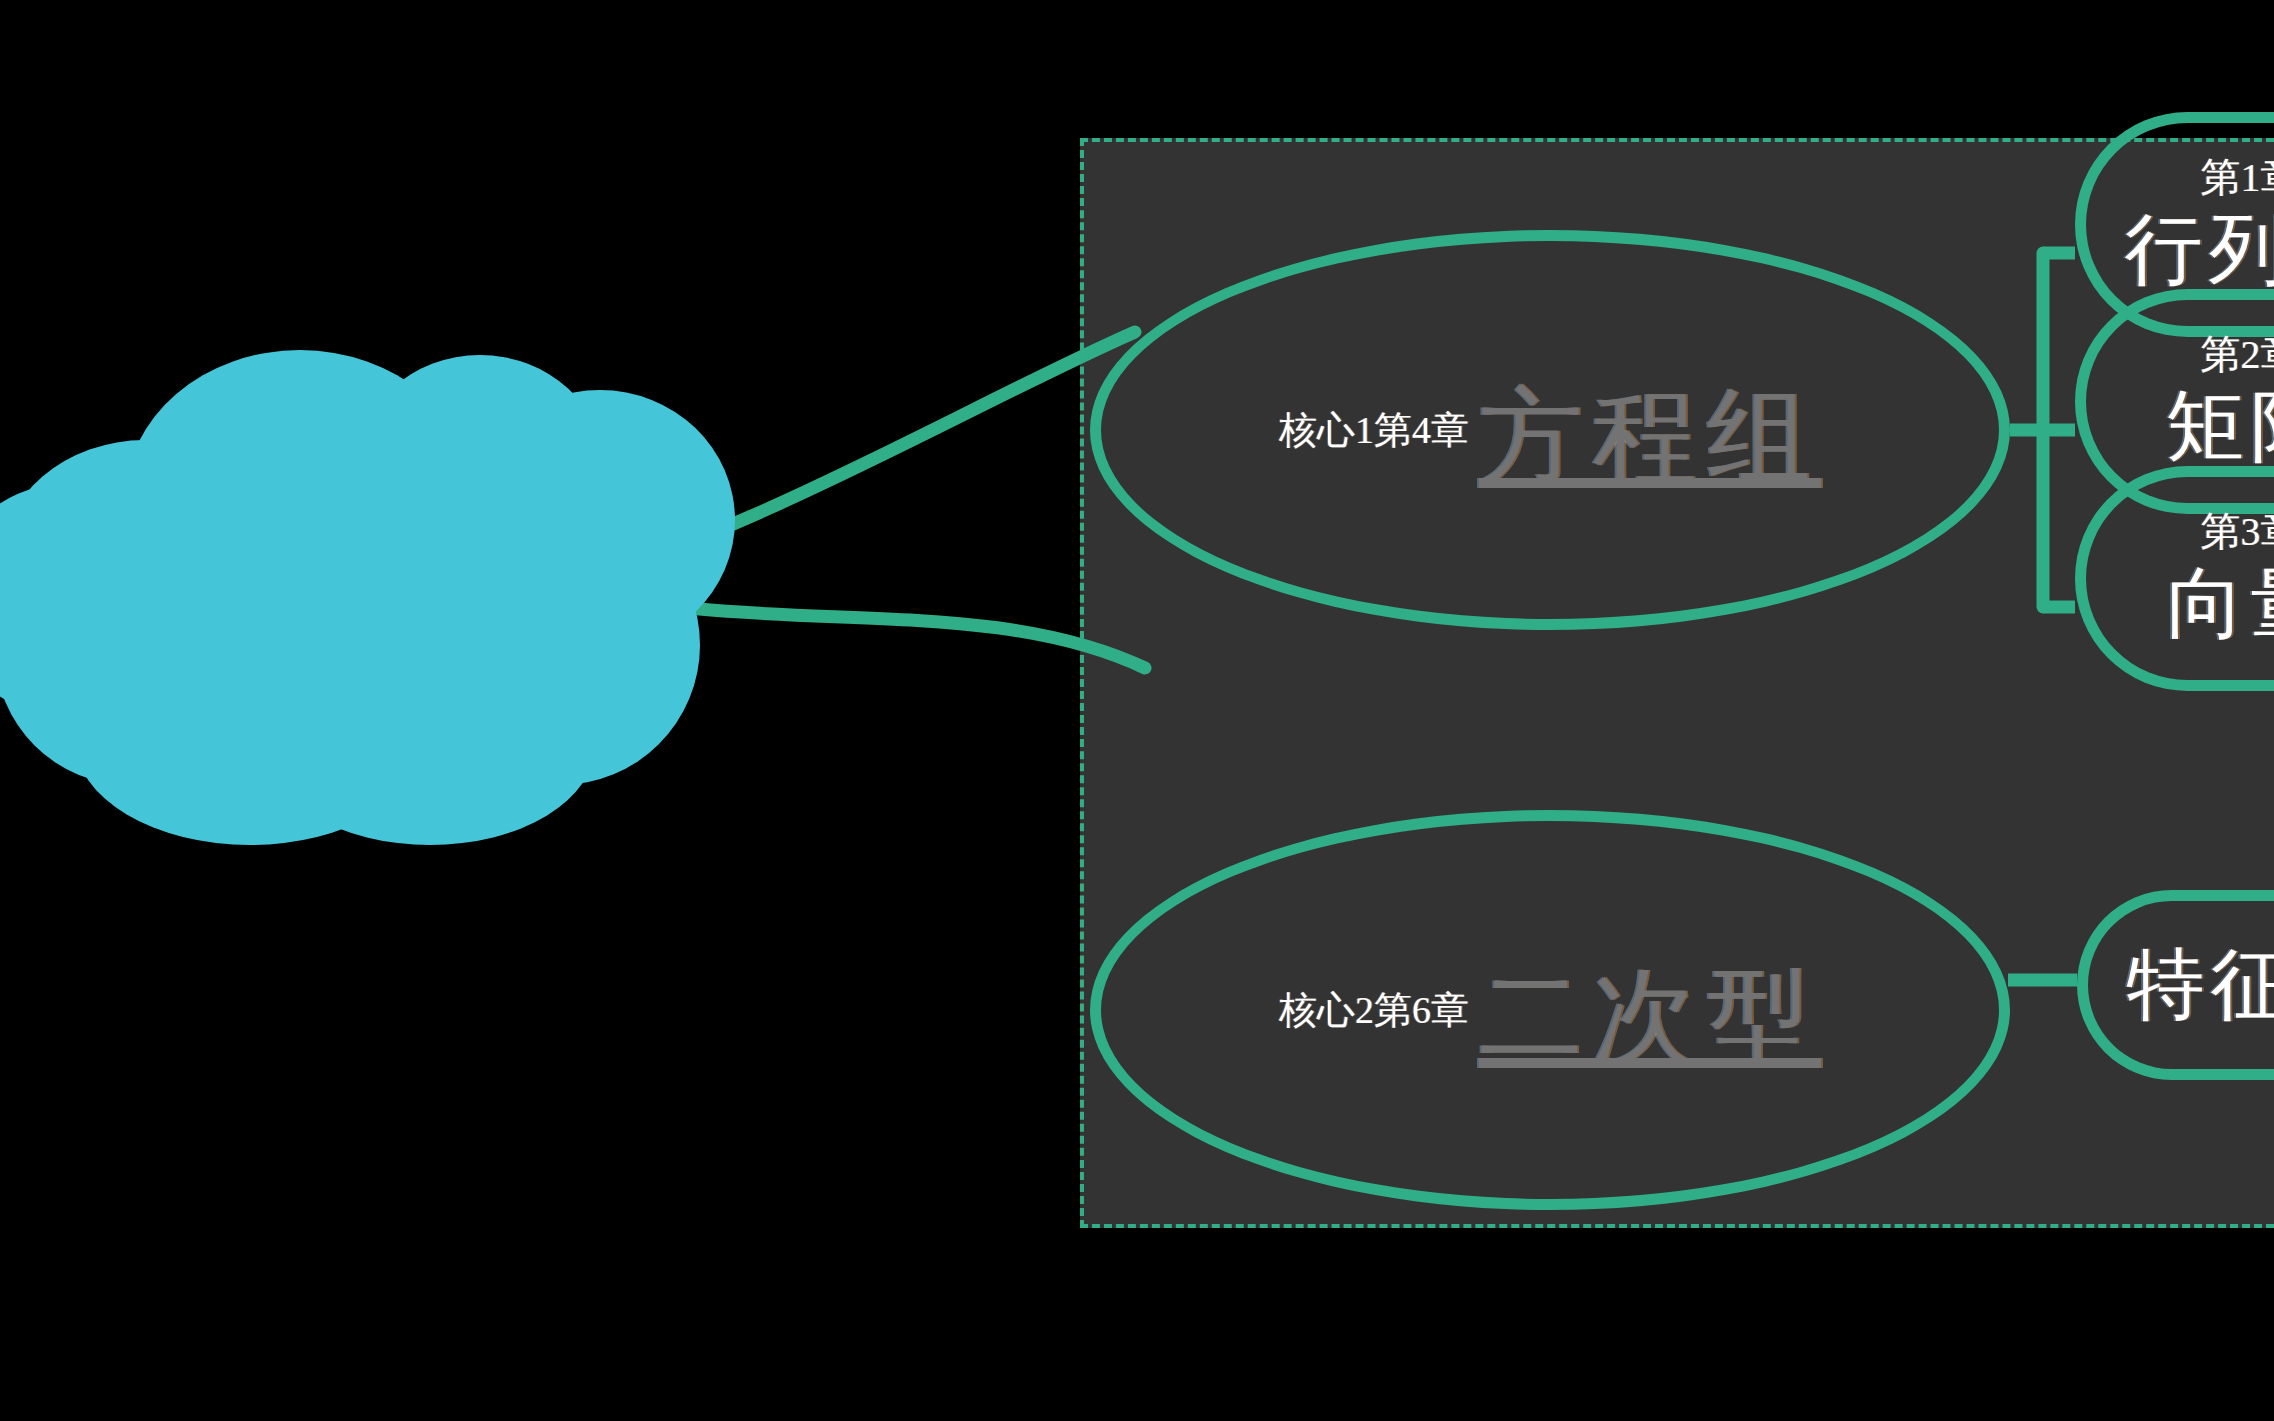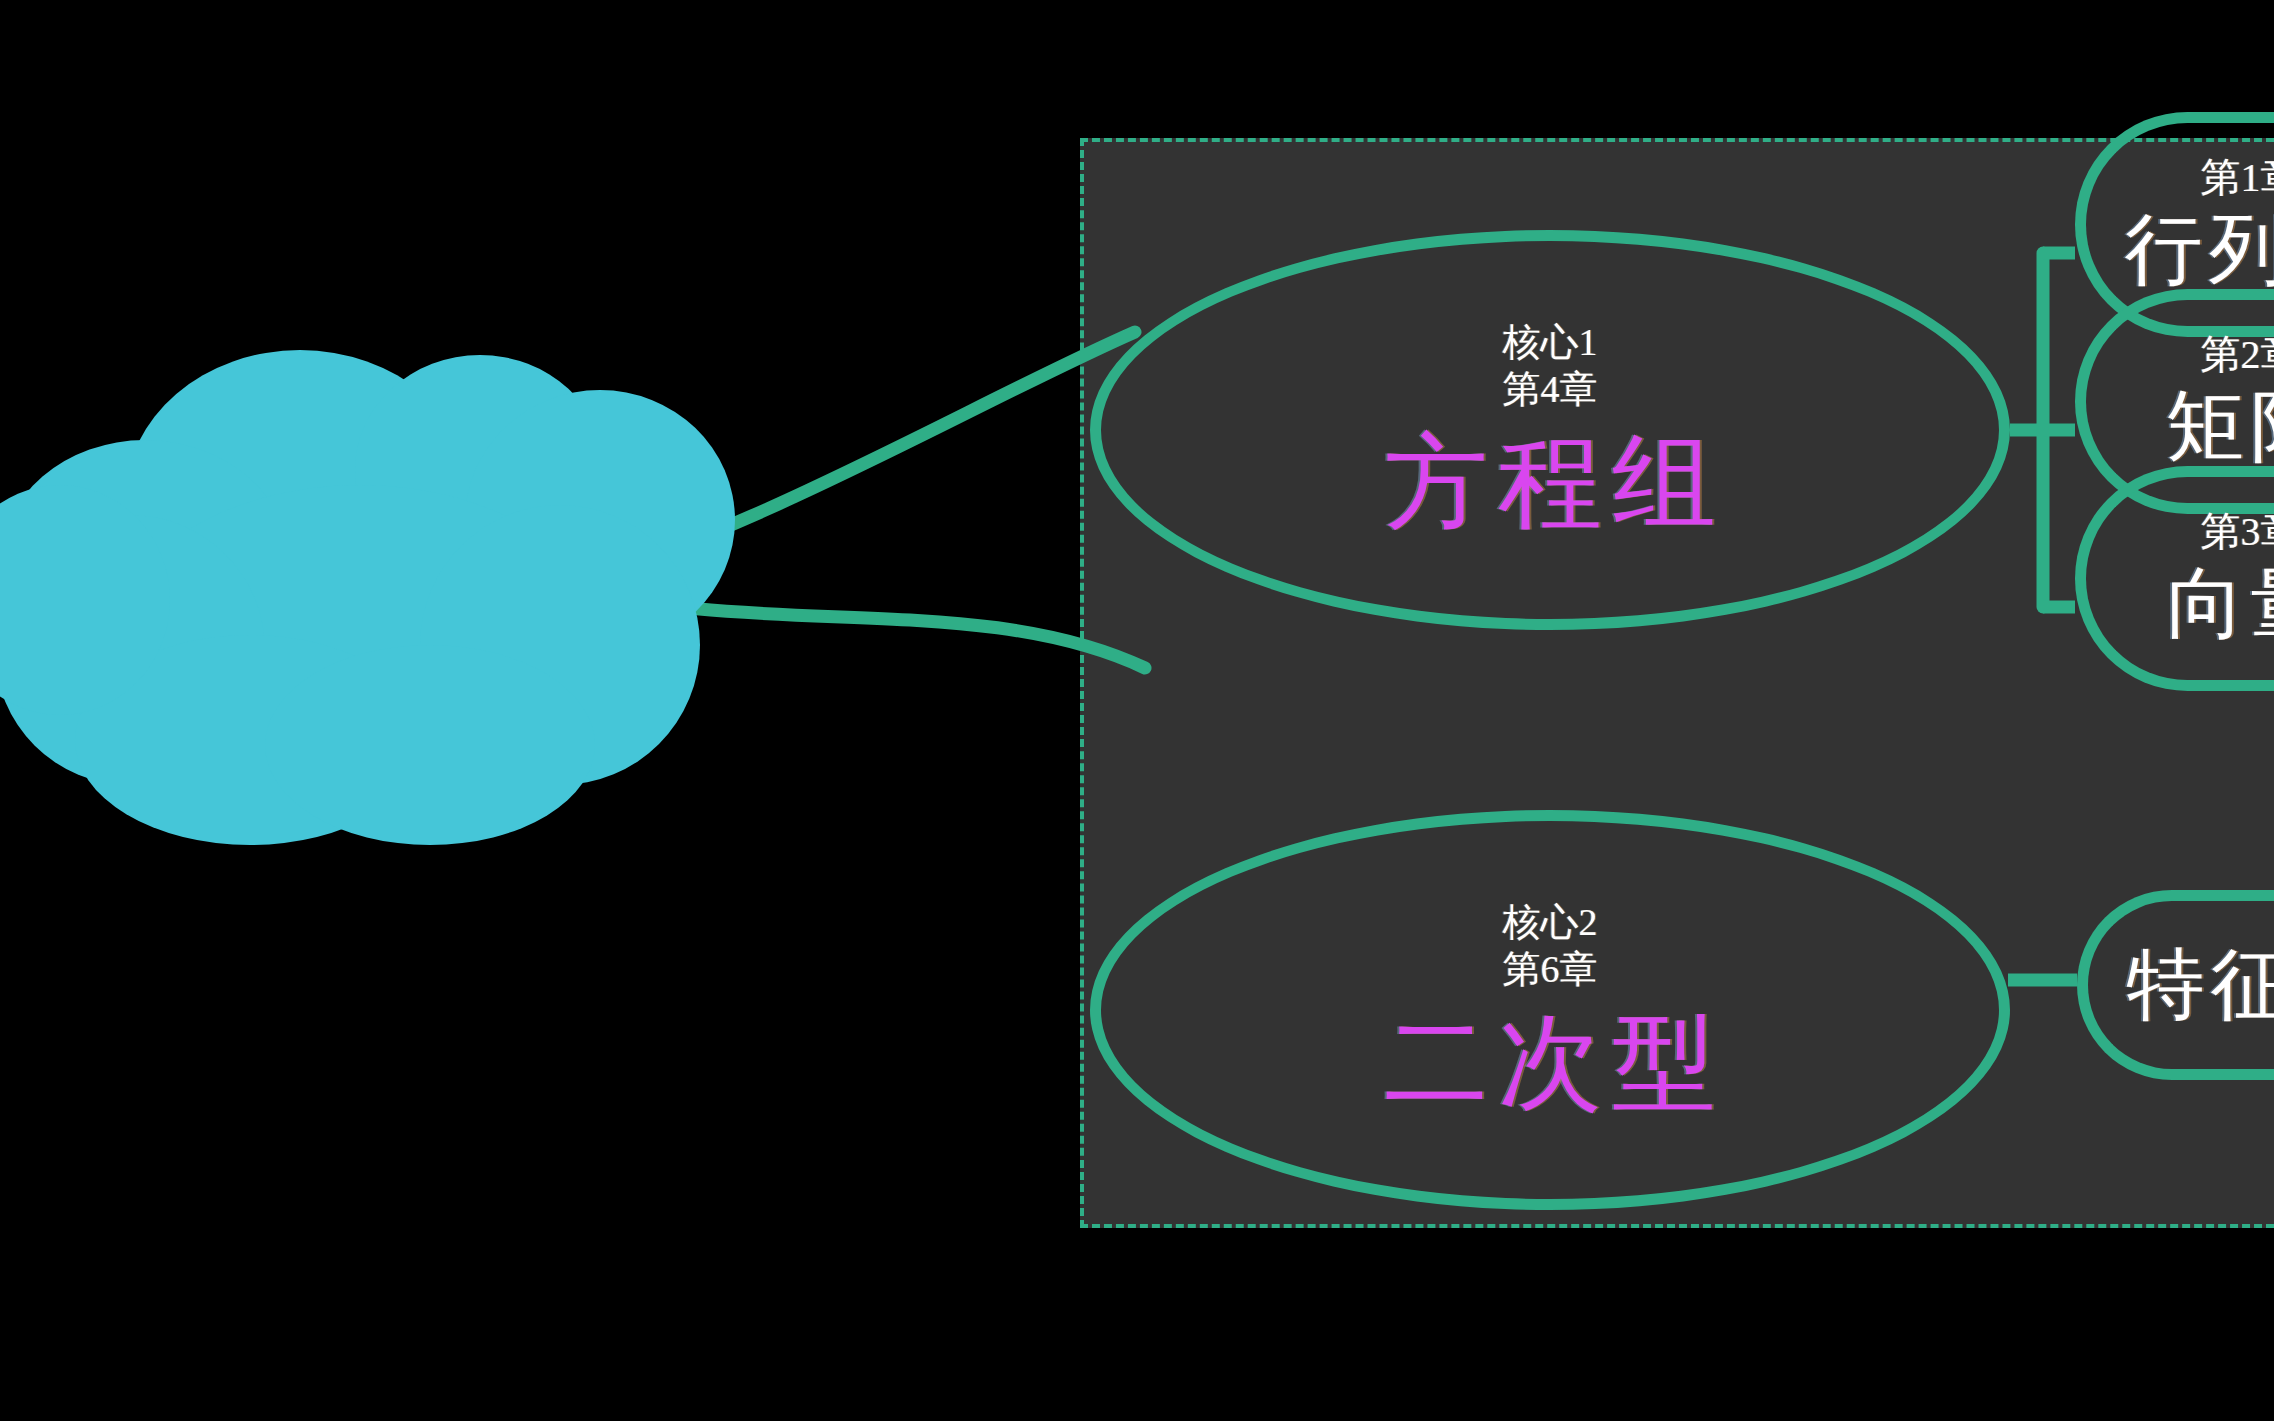--- a/index.html
+++ b/index.html
@@ -56,42 +56,43 @@
   }
 
   
   .ellipse-node {
     position: absolute;
     box-sizing: border-box;
     border: 11px solid #2fae87;
     border-radius: 50%;
     background: transparent;
     display: flex;
-    flex-direction: column;
+    flex-direction: row;
     align-items: center;
     justify-content: center;
   }
   .ell-sub {
     color: #ffffff;
     font-size: 38px;
     line-height: 1.22;
     text-align: center;
     font-family: "Liberation Serif", "DejaVu Serif", serif;
     text-shadow: 1px 0 0 rgba(255,170,80,.45), -1px 0 0 rgba(120,190,255,.45);
   }
   .ell-title {
-    color: #d946ef;
+    color: #737373;
     font-size: 104px;
     line-height: 1.1;
     letter-spacing: 10px;
     text-indent: 10px;
     margin-top: 14px;
     text-align: center;
     font-family: "Liberation Serif", "DejaVu Serif", serif;
     text-shadow: 2px 0 0 rgba(255,170,80,.35), -2px 0 0 rgba(150,200,255,.35);
+    text-decoration: underline;
   }
 
   
   .pill-node {
     position: absolute;
     box-sizing: border-box;
     border: 11px solid #2fae87;
     border-right: none;
     border-top-left-radius: 130px;
     border-bottom-left-radius: 130px;

